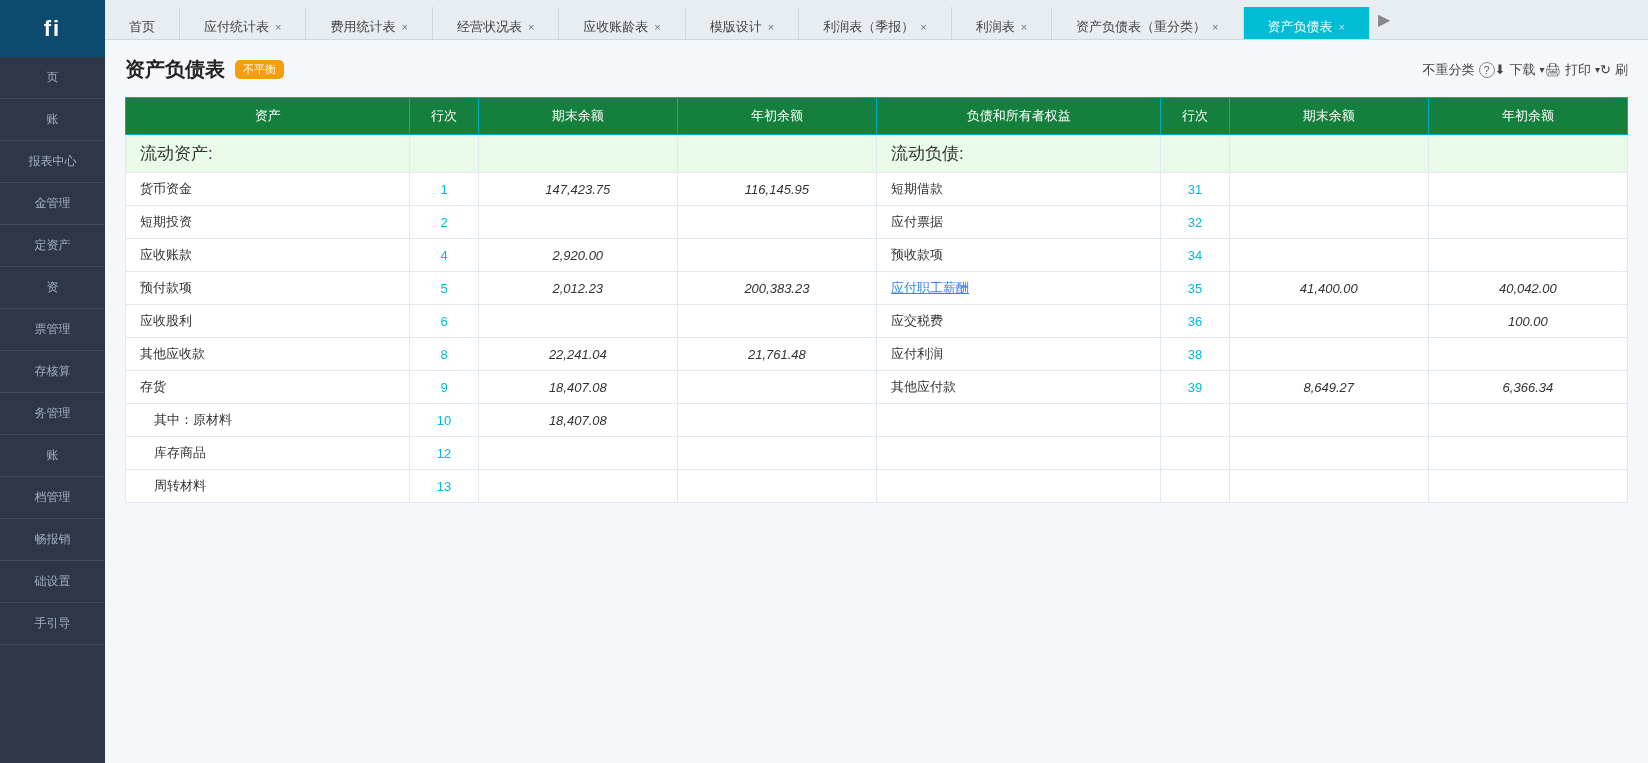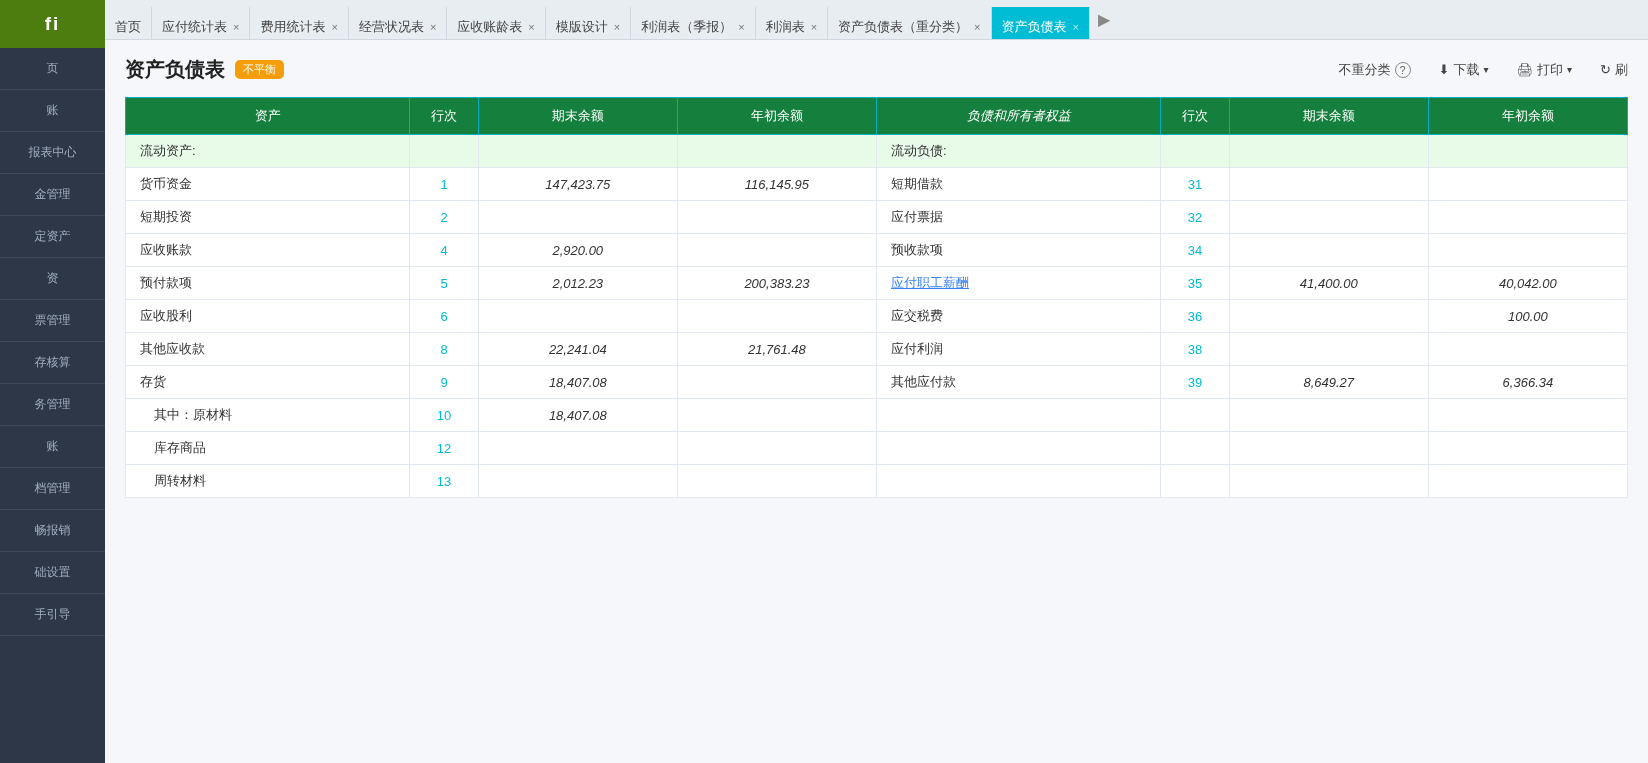--- a/index.html
+++ b/index.html
@@ -10,27 +10,27 @@
       width: 105px;
       background: #2d3748;
       color: #ccc;
       display: flex;
       flex-direction: column;
       flex-shrink: 0;
       height: 100%;
       overflow: hidden;
     }
     .sidebar-logo {
-      height: 48px;
-      background: #4d7c0f;
+      height: 57px;
+      background: #0c4a6e;
       display: flex;
       align-items: center;
       justify-content: center;
       color: white;
-      font-size: 19px;
+      font-size: 22px;
       font-weight: bold;
       letter-spacing: 2px;
     }
     .sidebar-item {
       padding: 12px 8px;
       text-align: center;
       font-size: 12px;
       color: #a0aec0;
       cursor: pointer;
       border-bottom: 1px solid #3d4a5c;
@@ -53,21 +53,21 @@
       border-bottom: 1px solid #d0d7e0;
       height: 40px;
       overflow-x: auto;
       white-space: nowrap;
       flex-shrink: 0;
     }
     .tab-bar::-webkit-scrollbar { height: 0; }
     .tab-item {
       display: inline-flex;
       align-items: center;
-      padding: 0 10px;
+      padding: 0 24px;
       height: 40px;
       font-size: 13px;
       color: #444;
       cursor: pointer;
       border-right: 1px solid #d0d7e0;
       background: #e8edf2;
       flex-shrink: 0;
       margin-top: 15px;
     }
     .tab-item.active {
@@ -109,21 +109,21 @@
     .badge-unbalanced {
       background: #f59e0b;
       color: white;
       font-size: 11px;
       padding: 2px 8px;
       border-radius: 5px;
     }
     .header-actions {
       display: flex;
       align-items: center;
-      gap: 28px;
+      gap: 0;
       color: #555;
       font-size: 13px;
     }
     .header-action-item {
       display: flex;
       align-items: center;
       gap: 4px;
       cursor: pointer;
       color: #444;
     }
@@ -144,21 +144,21 @@
       border: 1px solid #00acc1;
     }
     .report-table td {
       padding: 7px 8px;
       border: 1px solid #e2e8f0;
       color: #333;
     }
     .report-table .section-row td {
       background: #e8fbe8;
       color: #333;
-      font-size: 13px;
+      font-size: 17px;
     }
     .report-table .num-col {
       text-align: center;
       color: #00bcd4;
       width: 48px;
     }
     .report-table .amount-col {
       text-align: center;
       width: 130px;
       font-style: italic;
@@ -268,21 +268,21 @@
       </div>
     </div>
 
     <table class="report-table">
       <thead>
         <tr>
           <th style="width: 200px;">资产</th>
           <th style="width: 48px;">行次</th>
           <th style="width: 140px;">期末余额</th>
           <th style="width: 140px;">年初余额</th>
-          <th style="width: 200px; font-style: italic;">负债和所有者权益</th>
+          <th style="width: 200px;">负债和所有者权益</th>
           <th style="width: 48px;">行次</th>
           <th style="width: 140px;">期末余额</th>
           <th style="width: 140px;">年初余额</th>
         </tr>
       </thead>
       <tbody id="table-body">
       <tr class="section-row">
       <td class="label-col">流动资产:</td>
       <td></td>
       <td class="amount-col"></td>

